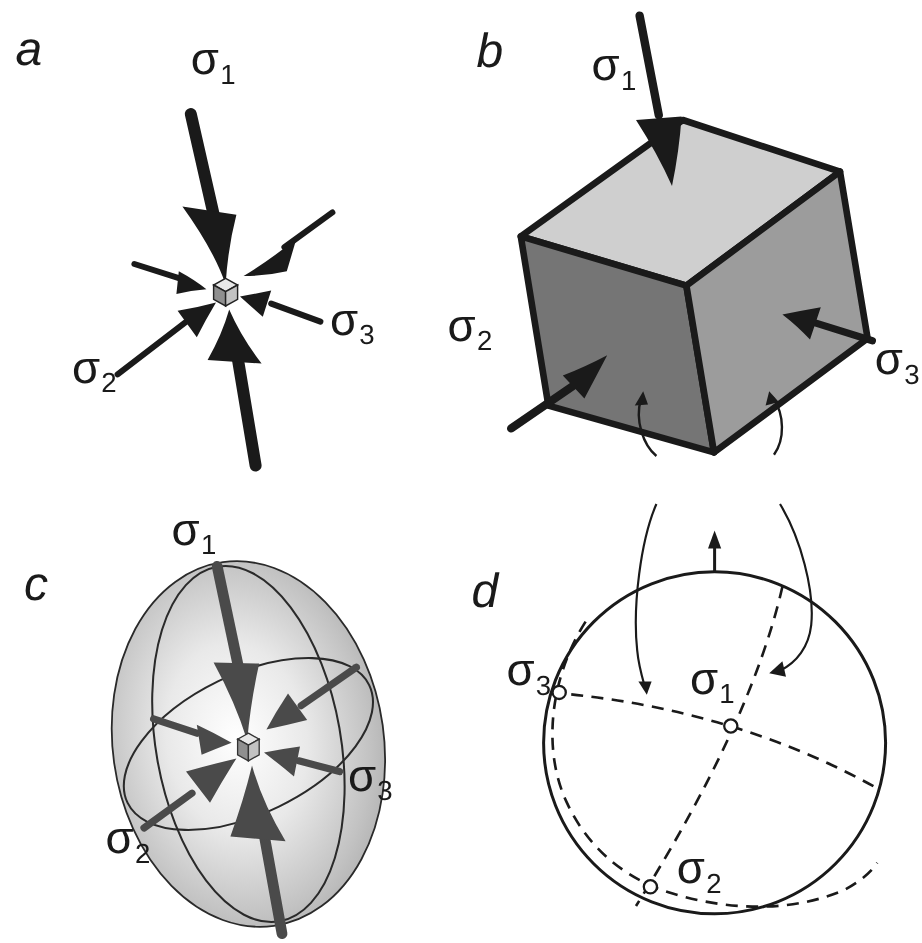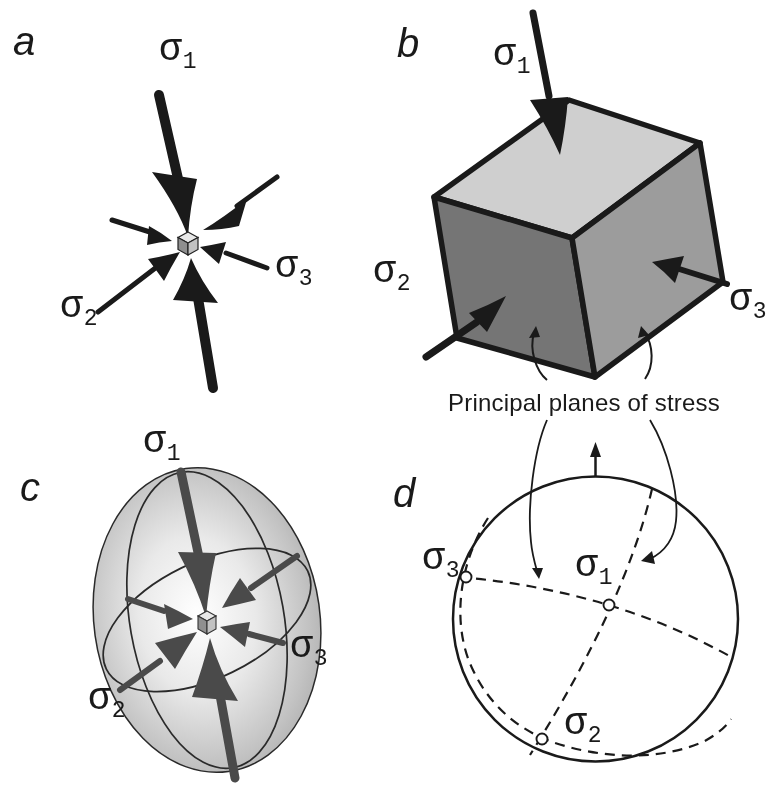--- a/index.html
+++ b/index.html
@@ -1,21 +1,21 @@
 <!DOCTYPE html>
 <html style="--ink: #1a1a1a; --dark-arrow: #4a4a4a; --cube-top: #cfcfcf; --cube-left: #757575; --cube-right: #9c9c9c; --mini-cube-top: #e8e8e8; --mini-cube-left: #8f8f8f; --mini-cube-right: #c2c2c2; --ellipsoid-edge: #9d9d9d; --background: #ffffff;"><head>
 <meta charset="utf-8">
 <style>
   html, body { margin: 0; padding: 0; background: #ffffff; }
   body { width: 768px; height: 786px; overflow: hidden; position: relative;
          font-family: "Liberation Sans", sans-serif; }
   .stage { position: absolute; left: 0; top: 0; width: 768px; height: 786px; }
   svg.fig { position: absolute; left: 0; top: 0; }
   .label { position: absolute; color: var(--ink, #1a1a1a); white-space: nowrap; }
-  .sigma { font-family: Liberation Mono, monospace;
+  .sigma { font-family: Liberation Sans, sans-serif;
            font-size: 38px; line-height: 1; }
   .sigma sub { font-size: 23px; line-height: 0; vertical-align: -0.34em; margin-left: 1px; }
   .panel-letter { font-family: "Liberation Sans", sans-serif; font-style: italic;
                   font-size: 40px; line-height: 1; }
   .caption { font-size: 24px; line-height: 1.1; letter-spacing: 0.2px; }
 </style>
 </head>
 <body>
 
 <div class="stage">
@@ -120,15 +120,14 @@
 <div class="label sigma" style="left:729px;top:281px"><span>σ</span><sub>3</sub></div>
 
 <div class="label sigma" style="left:143px;top:423px"><span>σ</span><sub>1</sub></div>
 <div class="label sigma" style="left:88px;top:680px"><span>σ</span><sub>2</sub></div>
 <div class="label sigma" style="left:290px;top:628px"><span>σ</span><sub>3</sub></div>
 
 <div class="label sigma" style="left:575px;top:547px"><span>σ</span><sub>1</sub></div>
 <div class="label sigma" style="left:564px;top:705px"><span>σ</span><sub>2</sub></div>
 <div class="label sigma" style="left:422px;top:540px"><span>σ</span><sub>3</sub></div>
 
-<div class="label caption" style="left:448px;top:390px">Principal planes of stress</div>
 
 </div>
 
 </body></html>

